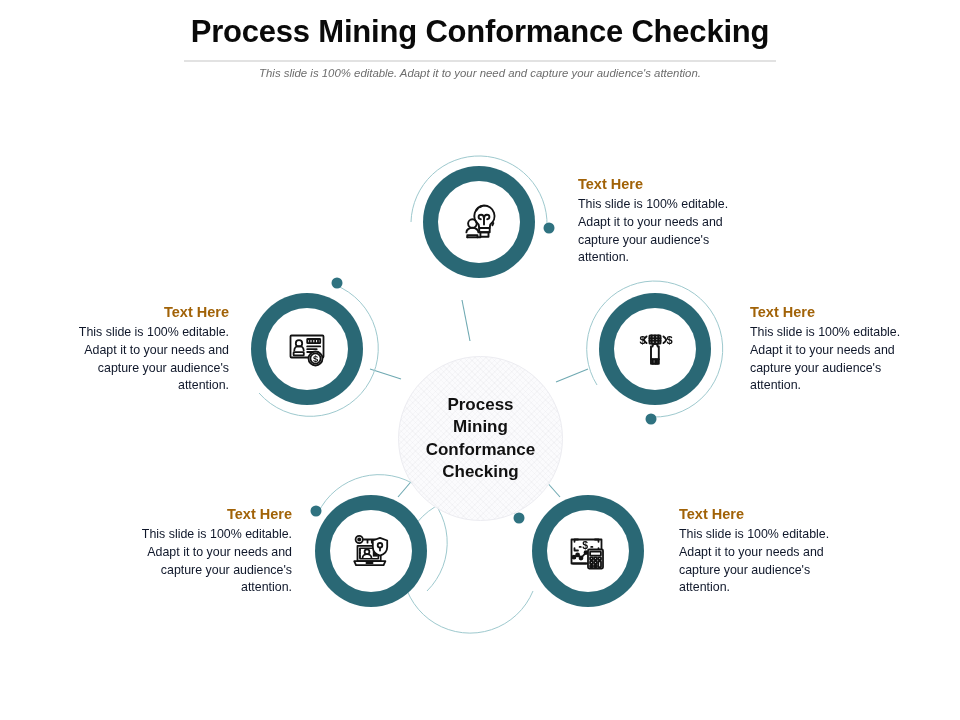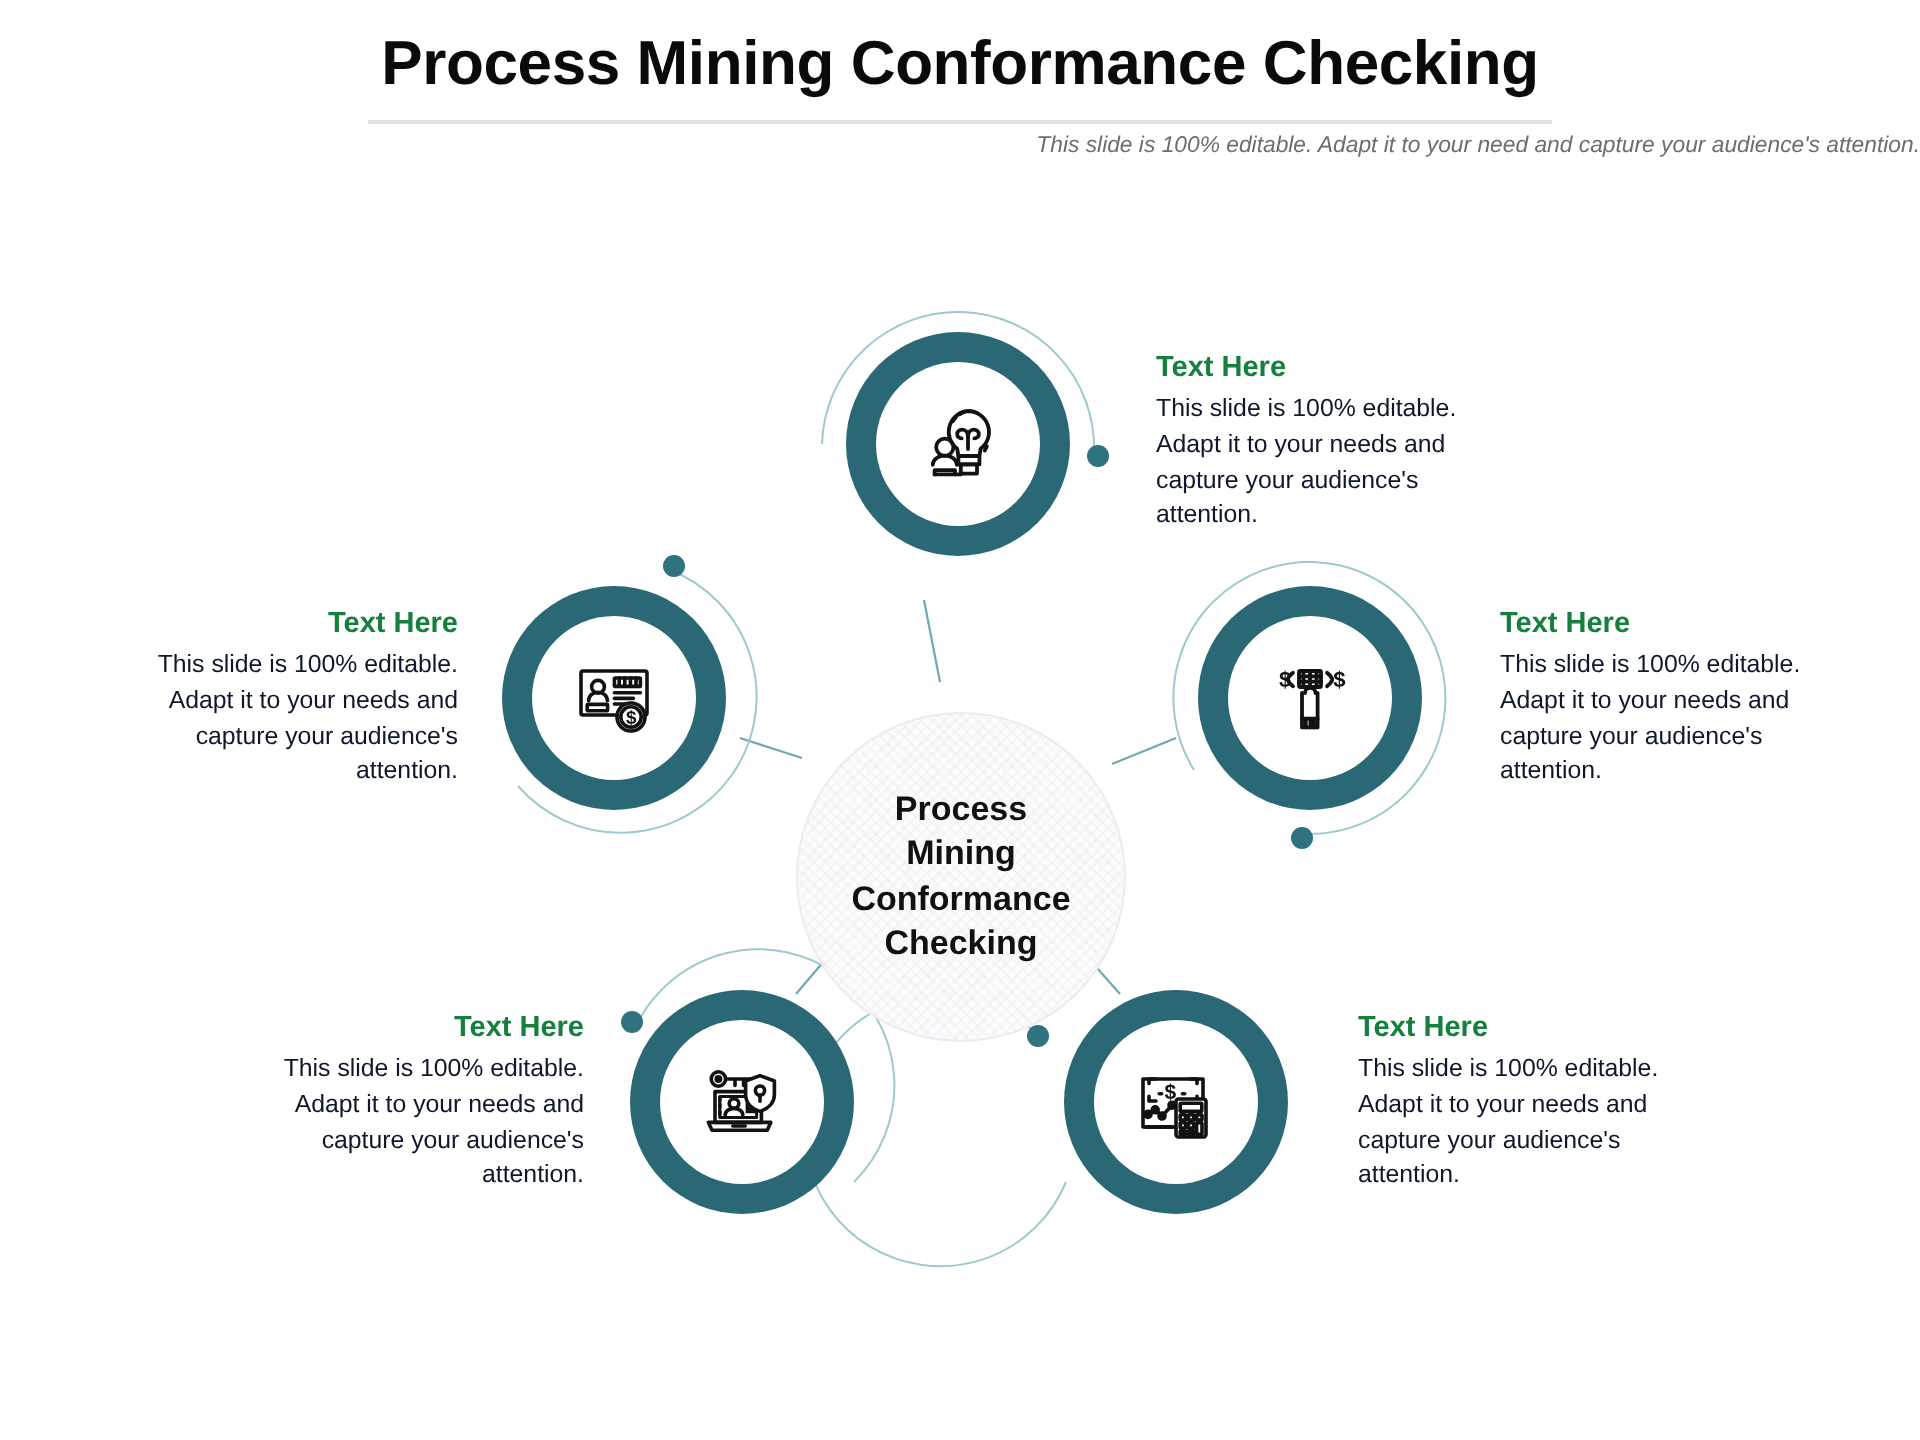--- a/index.html
+++ b/index.html
@@ -44,21 +44,20 @@
     height: 2px;
     margin: 10px auto 0 auto;
     background: #e2e2e2;
   }
   .slide-subtitle {
     margin: 5px auto 0 auto;
     font-size: 11.4px;
     font-style: italic;
     color: #6d6d6d;
     font-family: "Liberation Sans", sans-serif;
-    text-align: right;
   }
 
   
   .diagram {
     position: absolute;
     left: 0; top: 0;
     width: 960px;
     height: 720px;
     pointer-events: none;
   }
@@ -121,21 +120,21 @@
   .node-icon svg { display: block; }
 
   
   .textblock {
     position: absolute;
     width: 172px;
   }
   .tb-title {
     font-size: 14.5px;
     font-weight: bold;
-    color: #15803d;
+    color: #a16207;
     margin: 0 0 3px 0;
     line-height: 1.2;
   }
   .tb-body {
     font-size: 12.4px;
     color: #0f172a;
     line-height: 1.42;
     margin: 0;
   }
   .align-right { text-align: right; }

